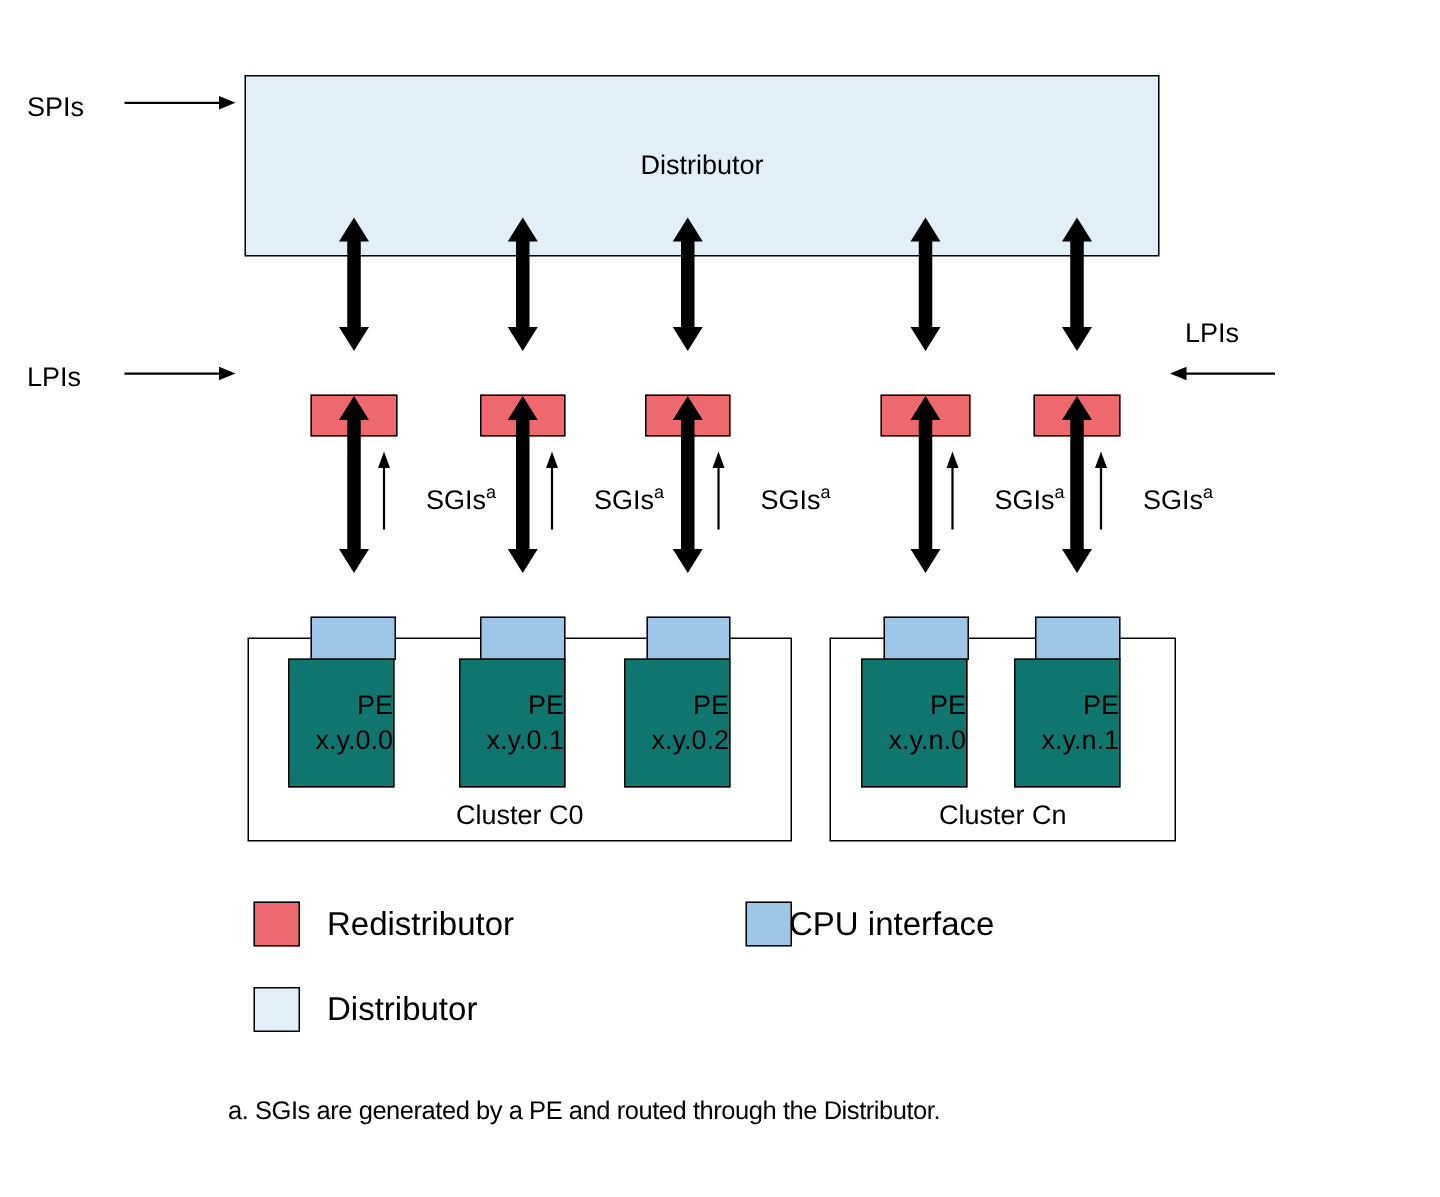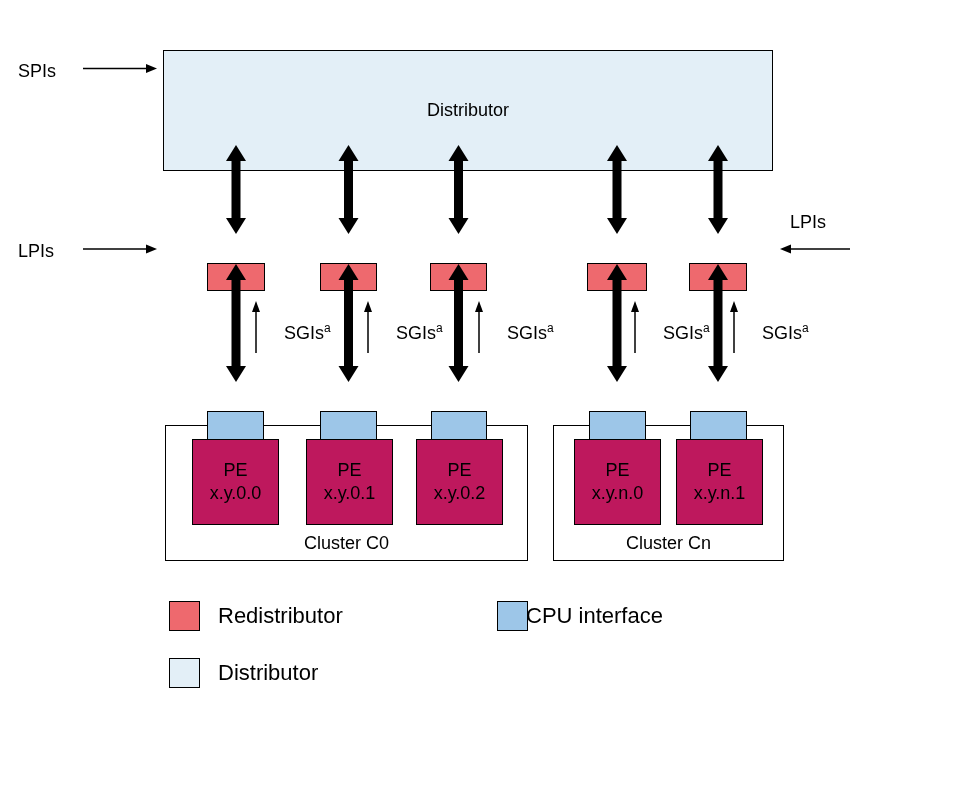--- a/index.html
+++ b/index.html
@@ -22,22 +22,22 @@
   
   .bbox{top:383px;height:29px;background:var(--cpu-interface,#9dc6e8);border:1px solid #000;}
   
   .cluster{top:397px;height:136px;background:#fff;border:1px solid #000;}
   .cluster .cluster-label{
     position:absolute;left:0;right:0;bottom:7px;text-align:center;
     font-size:18px;line-height:20px;
   }
   
   .pe{
-    top:411px;width:87px;height:86px;background:#be185d;border:1px solid #000;
-    display:flex;flex-direction:column;align-items:center;justify-content:center;
+    top:411px;width:71px;height:86px;background:#0f766e;border:1px solid #000;
+    display:flex;flex-direction:column;align-items:flex-end;justify-content:center;
     font-size:18px;line-height:23px;text-align:center;
   }
   
   .sgi-label{position:absolute;top:318px;font-size:18px;line-height:20px;white-space:nowrap;margin-left:20px;}
   .sgi-label sup{font-size:12px;vertical-align:7px;}
   
   .swatch{width:31px;height:30px;border:1px solid #000;}
   .sw-red{background:var(--redistributor,#ee696e);}
   .sw-blue{background:var(--cpu-interface,#9dc6e8);}
   .sw-ltblue{background:var(--distributor-fill,#e3eff7);}
@@ -105,20 +105,21 @@
     <span>x.y.n.1</span>
   </div>
 
   <div class="abs swatch sw-red" style="left:169px;top:573px;"></div>
   <div class="abs legend-label" style="left:218px;top:578px;">Redistributor</div>
   <div class="abs swatch sw-blue" style="left:497px;top:573px;"></div>
   <div class="abs legend-label" style="left:526px;top:578px;">CPU interface</div>
   <div class="abs swatch sw-ltblue" style="left:169px;top:630px;"></div>
   <div class="abs legend-label" style="left:218px;top:635px;">Distributor</div>
 
+  <div class="abs footnote">a. SGIs are generated by a PE and routed through the Distributor.</div>
 
   <svg class="arrows" id="arrows" width="960" height="798" viewBox="0 0 960 798">
       <polygon points="236,145 246,161 240.5,161 240.5,218 246,218 236,234 226,218 231.5,218 231.5,161 226,161" fill="#000"></polygon>
       <polygon points="236,264 246,280 240.5,280 240.5,366 246,366 236,382 226,366 231.5,366 231.5,280 226,280" fill="#000"></polygon>
       <polygon points="348.5,145 358.5,161 353,161 353,218 358.5,218 348.5,234 338.5,218 344,218 344,161 338.5,161" fill="#000"></polygon>
       <polygon points="348.5,264 358.5,280 353,280 353,366 358.5,366 348.5,382 338.5,366 344,366 344,280 338.5,280" fill="#000"></polygon>
       <polygon points="458.5,145 468.5,161 463,161 463,218 468.5,218 458.5,234 448.5,218 454,218 454,161 448.5,161" fill="#000"></polygon>
       <polygon points="458.5,264 468.5,280 463,280 463,366 468.5,366 458.5,382 448.5,366 454,366 454,280 448.5,280" fill="#000"></polygon>
       <polygon points="617,145 627,161 621.5,161 621.5,218 627,218 617,234 607,218 612.5,218 612.5,161 607,161" fill="#000"></polygon>
       <polygon points="617,264 627,280 621.5,280 621.5,366 627,366 617,382 607,366 612.5,366 612.5,280 607,280" fill="#000"></polygon>

